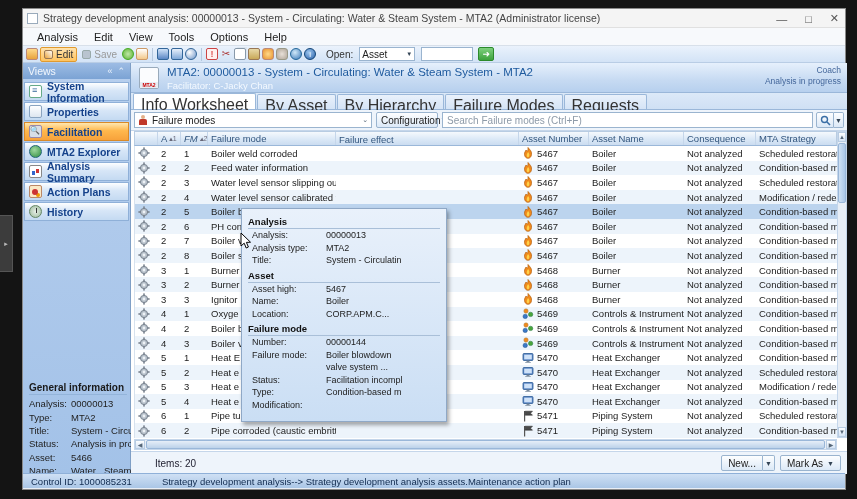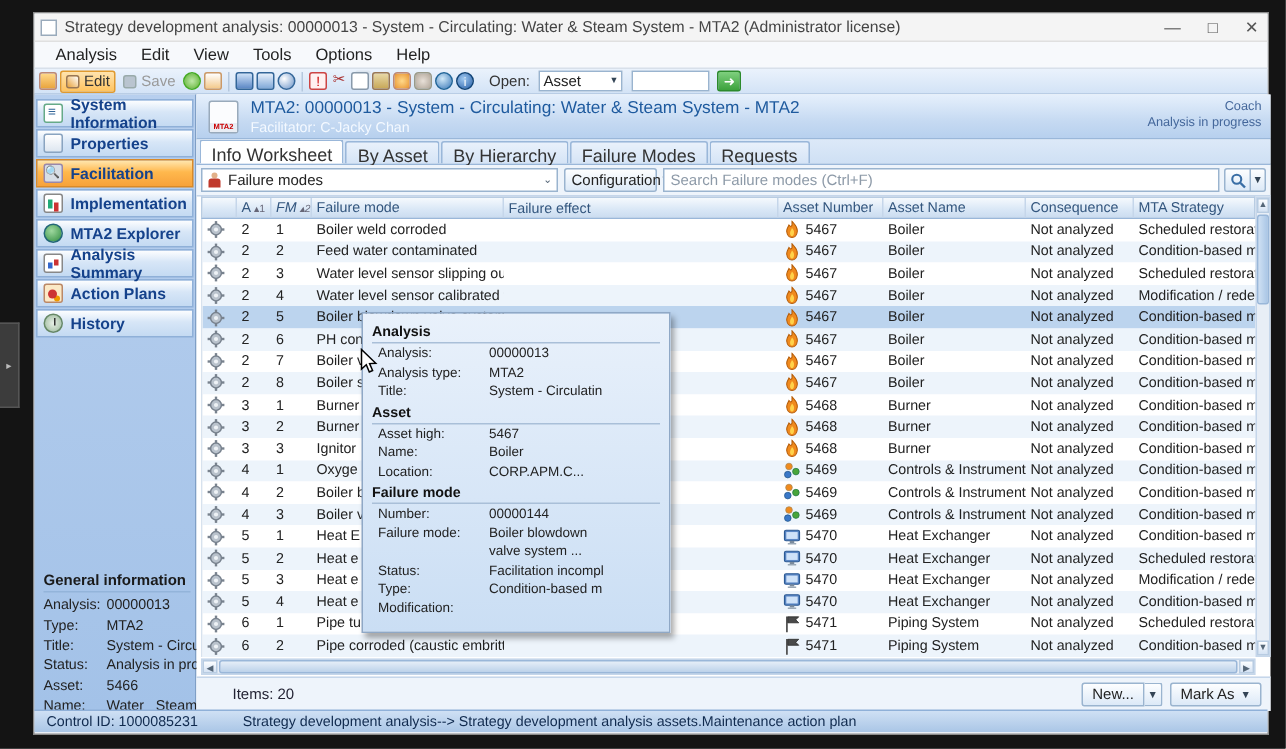--- a/index.html
+++ b/index.html
@@ -50,21 +50,21 @@
   
   .main { position:absolute; left:108px; top:54px; width:716px; height:411px; background:#fff; }
   .mhdr { position:absolute; left:0; top:0; width:100%; height:30px; background:linear-gradient(#e6f0fc,#c6daf2 60%,#b7d0ee); border-bottom:1px solid #9ab7d9; }
   .mhdr-icon { position:absolute; left:8px; top:4px; width:20px; height:22px; background:#fbfcfe; border:1px solid #9ab; border-radius:2px; }
   .mhdr-icon::after { content:"MTA2"; position:absolute; left:0; right:0; bottom:0; font-size:5px; font-weight:bold; color:#c00; background:#e8edf4; text-align:center; }
   .mhdr-title { position:absolute; left:36px; top:3px; font-size:11.5px; color:#1e5a9e; white-space:nowrap; }
   .mhdr-sub { position:absolute; left:36px; top:17px; font-size:9.5px; color:#f4f9ff; }
   .mhdr-right { position:absolute; right:6px; top:2px; text-align:right; font-size:8.5px; color:#44679b; line-height:11px; }
 
   .tabs { position:absolute; left:0; top:30px; width:100%; height:17px; background:linear-gradient(#dce9f8,#cfe0f4); border-bottom:1px solid #9ab7d9; display:flex; align-items:flex-end; padding-left:2px; }
-  .tab { font-size:12px; color:#333; padding:2px 7px 2px 7px; border:1px solid #9ab7d9; border-bottom:none; background:linear-gradient(#e9f1fb,#d5e4f6); margin-right:1px; border-radius:2px 2px 0 0; height:15px; }
+  .tab { font-size:16px; color:#333; padding:2px 7px 2px 7px; border:1px solid #9ab7d9; border-bottom:none; background:linear-gradient(#e9f1fb,#d5e4f6); margin-right:1px; border-radius:2px 2px 0 0; height:15px; }
   .tab.active { background:#fff; font-weight:normal; height:16px; }
 
   .filterrow { position:absolute; left:0; top:47px; width:100%; height:21px; background:#eef4fb; border-bottom:1px solid #c5d6ea; display:flex; align-items:center; padding:0 3px; }
   .fcombo { width:238px; height:16px; background:#fff; border:1px solid #9ab4cf; display:flex; align-items:center; font-size:10px; color:#222; padding:0 3px; gap:4px; }
   .fcombo .sp { flex:1; }
   .person-ic { width:10px; height:11px; position:relative; }
   .person-ic::before { content:""; position:absolute; left:3px; top:0; width:4px; height:4px; border-radius:50%; background:#e2b089; }
   .person-ic::after { content:""; position:absolute; left:1px; top:4px; width:8px; height:6px; border-radius:2px 2px 0 0; background:#c0392b; }
   .cfgbtn { width:62px; height:16px; margin-left:4px; background:linear-gradient(#fdfeff,#dce9f7); border:1px solid #9ab4cf; border-radius:2px; font-size:10px; color:#222; display:flex; align-items:center; justify-content:space-between; padding:0 4px; }
   .searchbox { flex:1; height:16px; margin-left:4px; background:#fff; border:1px solid #9ab4cf; font-size:10px; color:#8d9aa8; display:flex; align-items:center; padding:0 4px; }
@@ -185,36 +185,38 @@
       <span class="t-open-label">Open:</span>
       <span class="tcombo">
         <span>Asset</span>
         <span style="font-size:6px;color:#345;">▼</span>
       </span>
       <span class="tinput"></span>
       <span class="tgo">➜</span>
     </div>
 
     <div class="sidebar">
+      <div class="views-hdr">
+        <span>Views</span>
+        <span class="sp"></span>
+        <span class="hbtn">«</span>
+        <span class="hbtn">⌃</span>
+      </div>
       <div class="nav" id="sidebar-nav">
           <div class="nav-item">
             <span class="nicon ic-doc"></span>
             <span>System Information</span>
           </div>
           <div class="nav-item">
             <span class="nicon ic-page"></span>
             <span>Properties</span>
           </div>
           <div class="nav-item sel">
             <span class="nicon ic-tools"></span>
             <span>Facilitation</span>
-          </div>
-          <div class="nav-item">
-            <span class="nicon ic-chart"></span>
-            <span>Implementation</span>
           </div>
           <div class="nav-item">
             <span class="nicon ic-globe"></span>
             <span>MTA2 Explorer</span>
           </div>
           <div class="nav-item">
             <span class="nicon ic-summary"></span>
             <span>Analysis Summary</span>
           </div>
           <div class="nav-item">
@@ -361,21 +363,21 @@
                 <circle cx="6" cy="6" r="3.6" fill="#b9c2cc" stroke="#78828e" stroke-width="1"></circle>
                 <circle cx="6" cy="6" r="1.4" fill="#eef2f6"></circle>
                 <rect x="5.2" y="0.4" width="1.6" height="2" fill="#78828e"></rect>
                 <rect x="5.2" y="9.6" width="1.6" height="2" fill="#78828e"></rect>
                 <rect x="0.4" y="5.2" width="2" height="1.6" fill="#78828e"></rect>
                 <rect x="9.6" y="5.2" width="2" height="1.6" fill="#78828e"></rect>
               </svg>
             </span>
             <span class="td" style="width: 23px; flex: 0 0 23px;">2</span>
             <span class="td" style="width: 27px; flex: 0 0 27px;">2</span>
-            <span class="td" style="width: 128px; flex: 0 0 128px;">Feed water contaminated</span>
+            <span class="td" style="width: 128px; flex: 0 0 128px;">Feed water information</span>
             <span class="td" style="width: 183px; flex: 0 0 183px;"></span>
             <span class="td asset-num" style="width: 70px; flex: 0 0 70px;">
               <svg width="12" height="12" viewBox="0 0 12 12">
                 <path d="M6,0.5 C7.5,2.5 10,4 9.5,7.5 C9.2,10 7.8,11.3 6,11.3 C4.2,11.3 2.8,10 2.5,7.5 C2.2,5.5 3.5,4.5 4,3 C4.8,4 5.4,4.4 6,3.2 Z" fill="#f08a1d" stroke="#b55c08" stroke-width="0.7"></path>
                 <path d="M6,5 C7,6.2 7.6,7 7.3,8.6 C7.1,9.8 6.6,10.4 6,10.4 C5.4,10.4 4.8,9.8 4.7,8.6 C4.6,7.4 5.4,6.4 6,5 Z" fill="#ffd24a"></path>
               </svg>
               <span>5467</span>
             </span>
             <span class="td" style="width: 95px; flex: 0 0 95px;">Boiler</span>
             <span class="td" style="width: 72px; flex: 0 0 72px;">Not analyzed</span>

